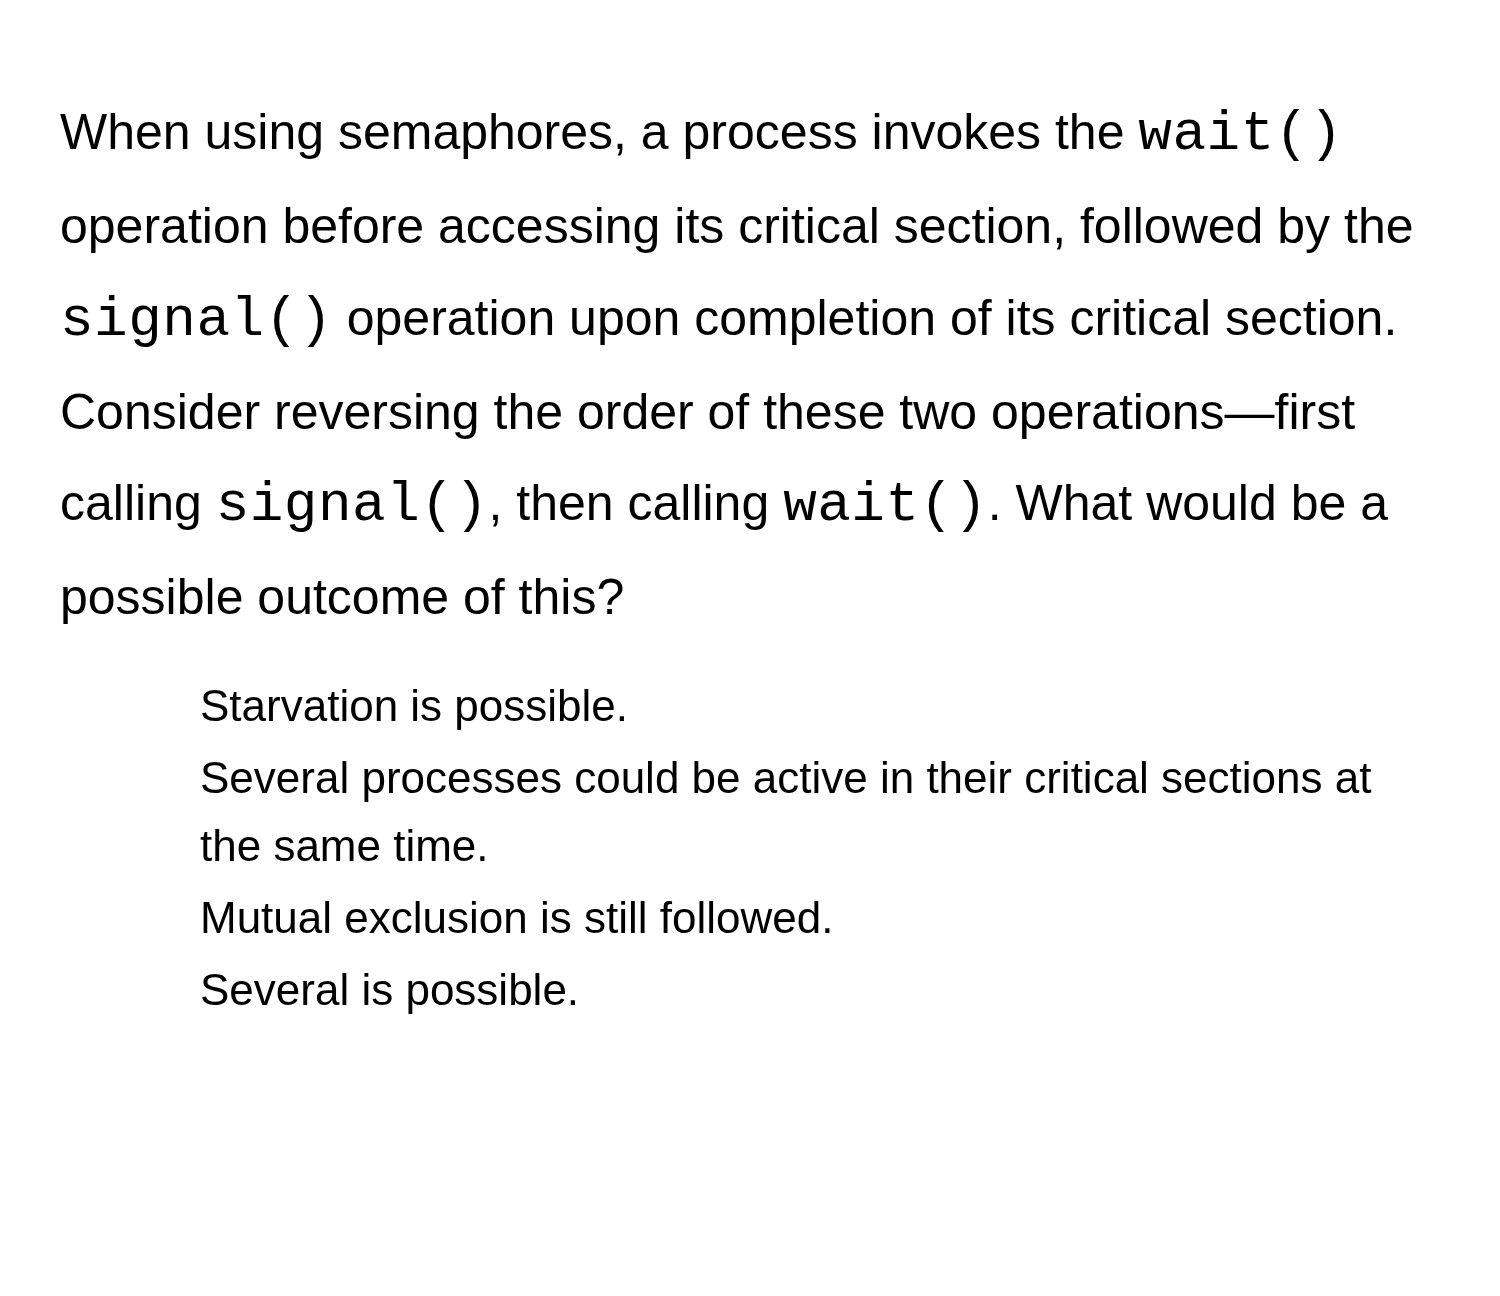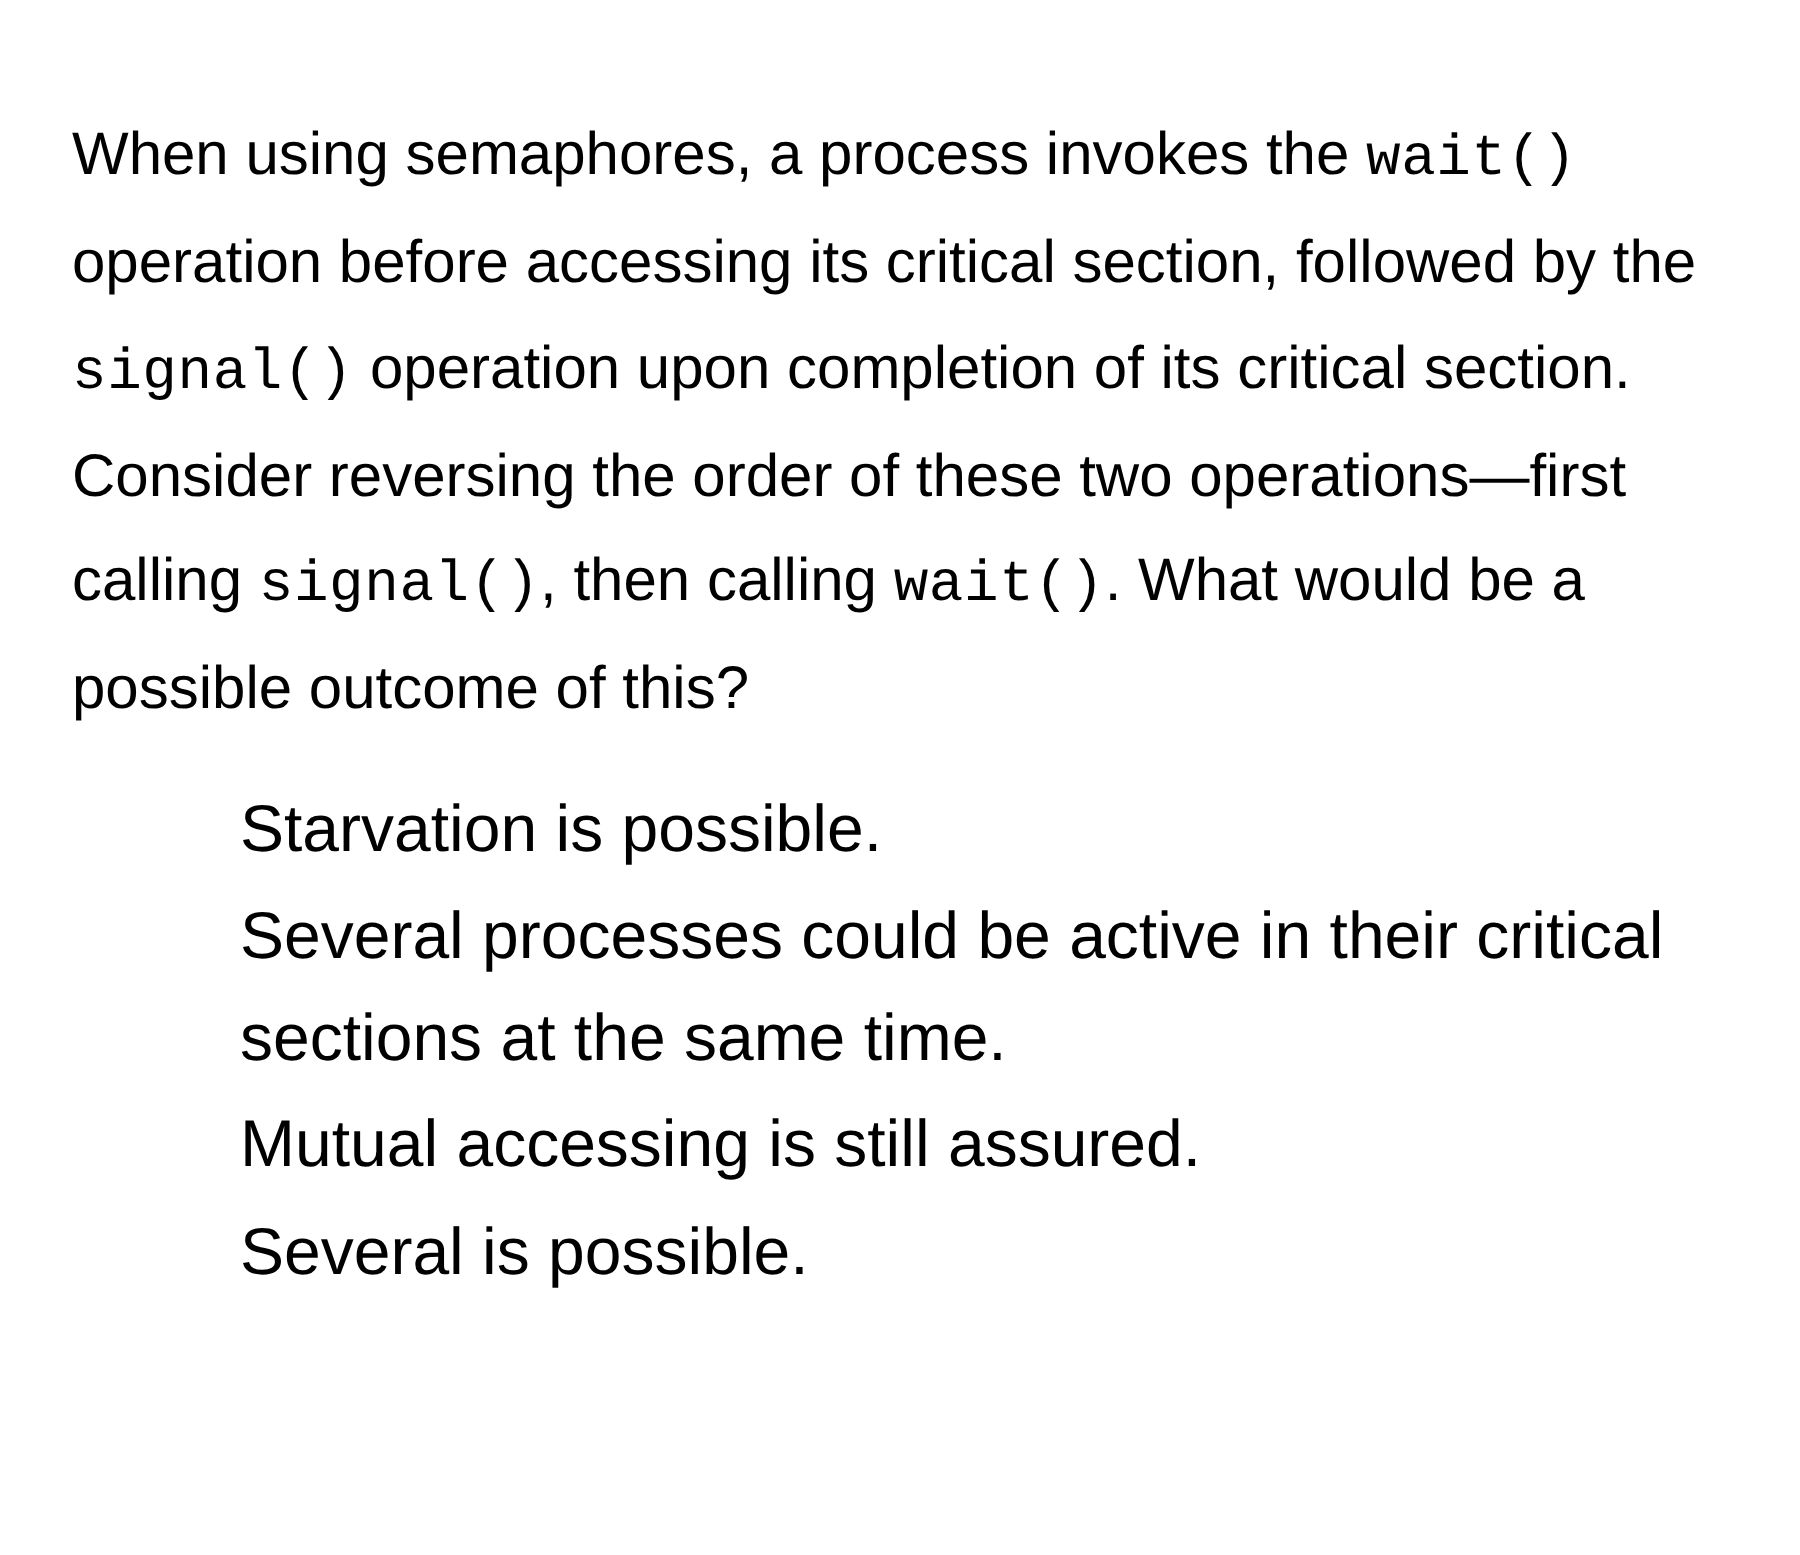--- a/index.html
+++ b/index.html
@@ -16,38 +16,38 @@
       color: #000000;
     }
     .question-text {
       font-size: 50px;
       line-height: 1.75;
       font-weight: 400;
       margin-bottom: 30px;
     }
     code {
       font-family: "Courier New", Courier, monospace;
-      font-size: 48px;
+      font-size: 56px;
       letter-spacing: 0.5px;
     }
     .options {
       padding-left: 140px;
     }
     .option {
-      font-size: 55px;
+      font-size: 44px;
       line-height: 1.55;
       font-weight: 400;
       margin-bottom: 4px;
     }
   </style>
 </head>
 <body>
 
 <div class="question-text">
   <span>When using semaphores, a process invokes the </span><code>wait()</code><span> operation before accessing its critical section, followed by the </span><code>signal()</code><span> operation upon completion of its critical section. Consider reversing the order of these two operations—first calling </span><code>signal()</code><span>, then calling </span><code>wait()</code><span>. What would be a possible outcome of this?</span>
 </div>
 
 <div class="options">
   <div class="option">Starvation is possible.</div>
   <div class="option">Several processes could be active in their critical sections at the same time.</div>
-  <div class="option">Mutual accessing is still assured.</div>
+  <div class="option">Mutual exclusion is still followed.</div>
   <div class="option">Several is possible.</div>
 </div>
 
 </body></html>

